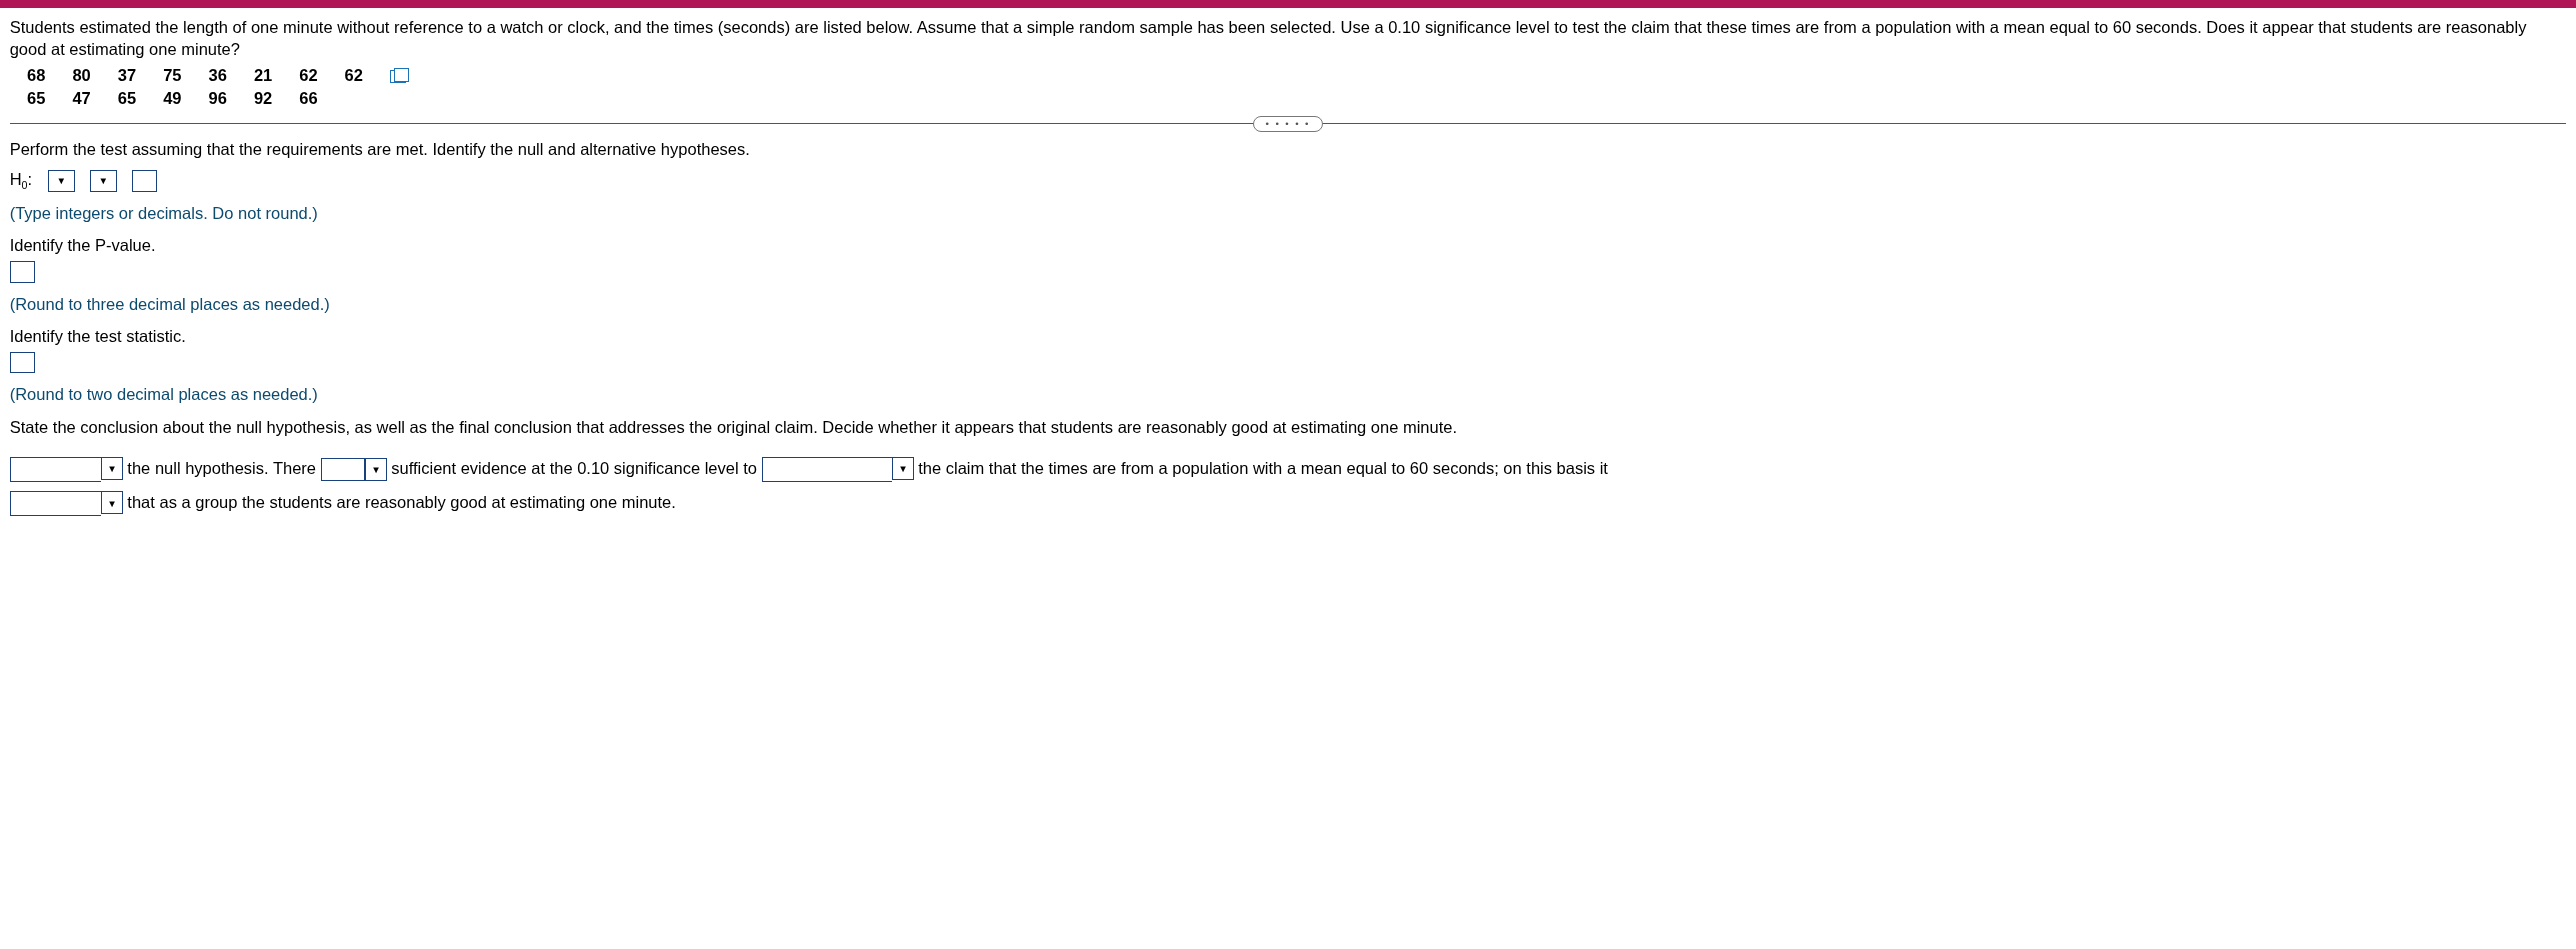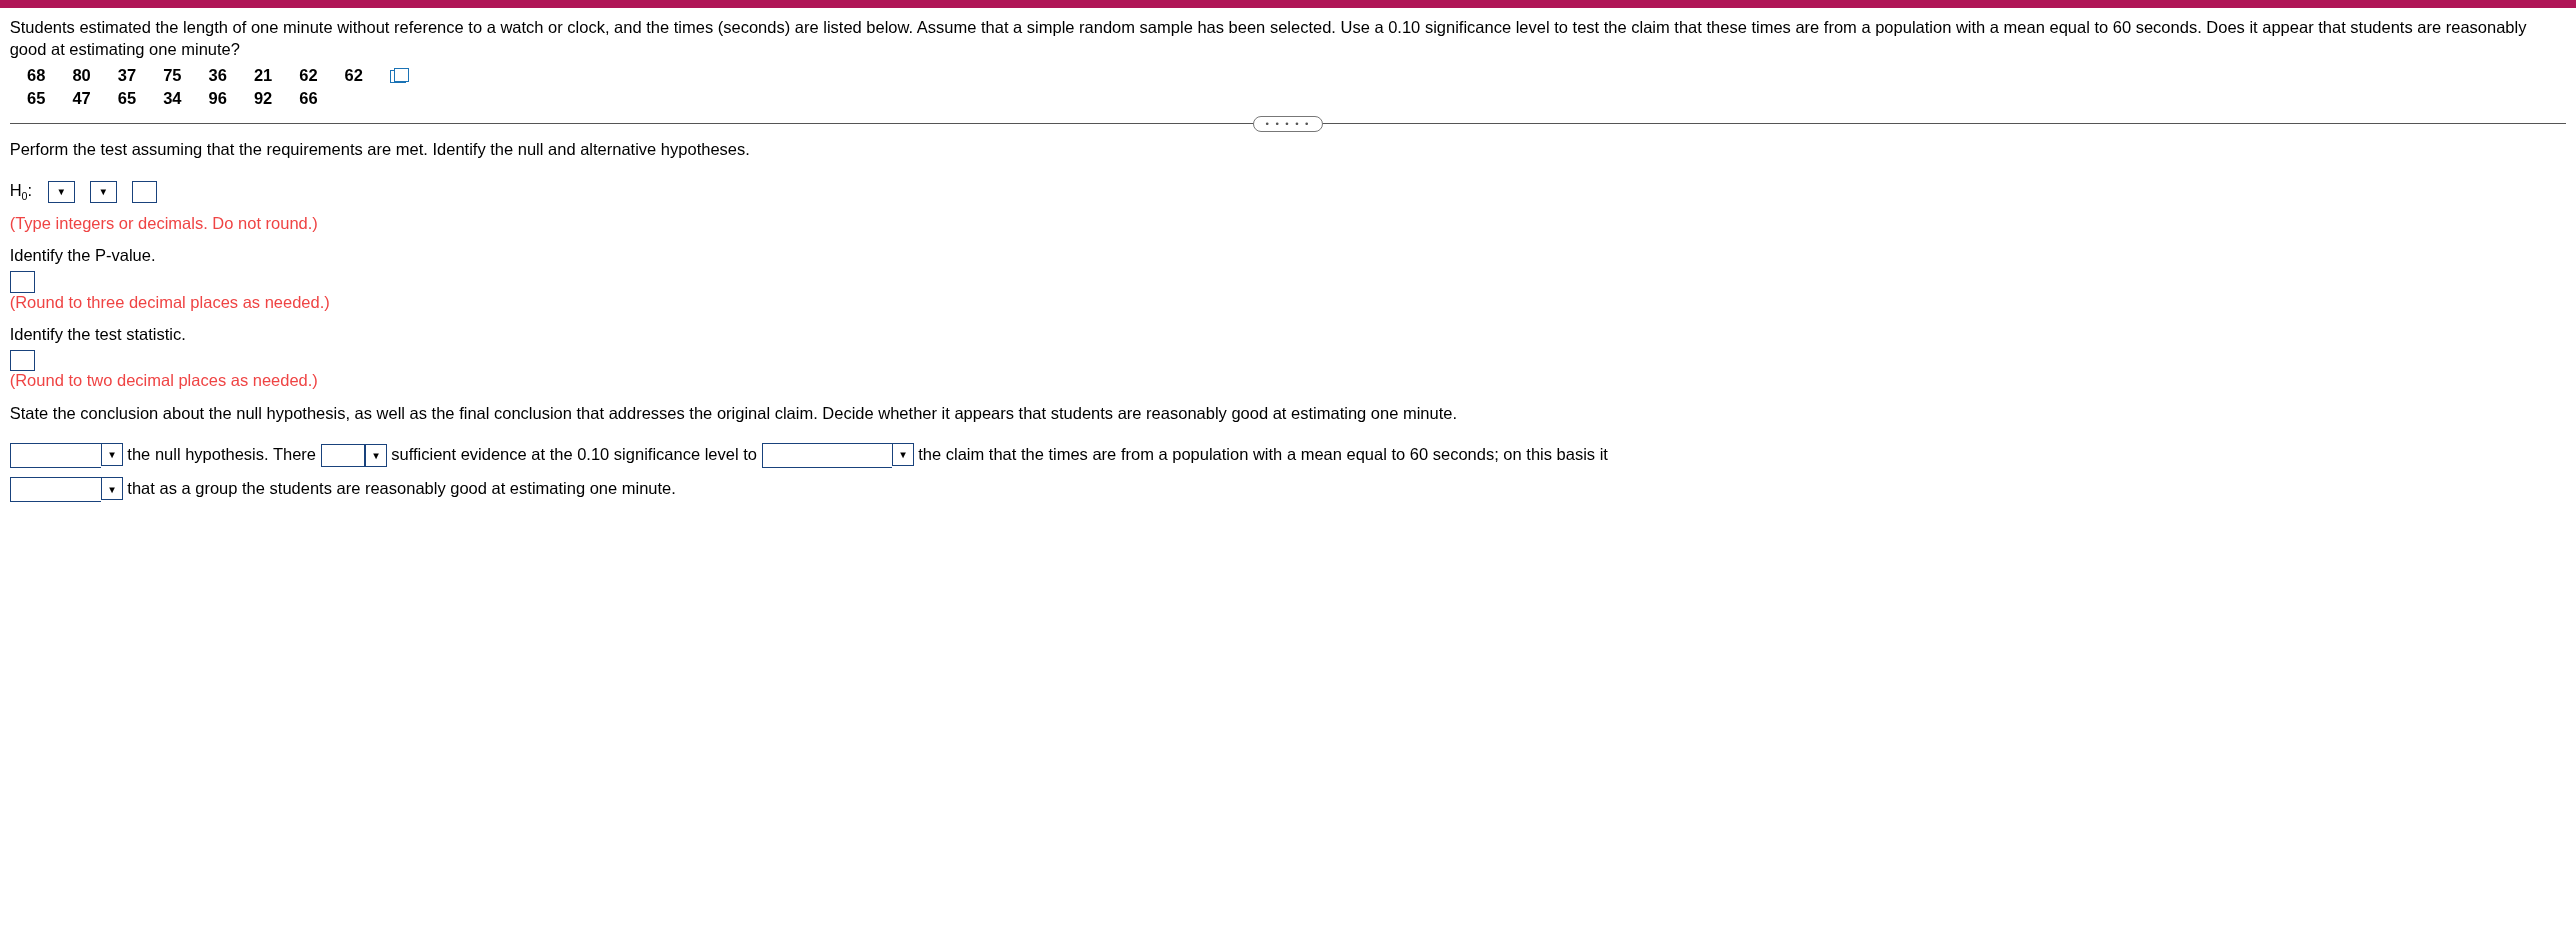--- a/index.html
+++ b/index.html
@@ -64,21 +64,21 @@
     padding: 0 11.6px;
     font-size: 9.7px;
     letter-spacing: 1.9px;
     color: #555;
     line-height: 13.6px;
   }
   .step {
     margin-bottom: 13.6px;
   }
   .hyp-row {
-    margin: 11px 0;
+    margin: 0 0;
     display: flex;
     align-items: center;
     gap: 15px;
   }
   .hyp-label {
     min-width: 23px;
   }
   .sub {
     vertical-align: sub;
     font-size: 10.7px;
@@ -142,22 +142,22 @@
     vertical-align: middle;
   }
   .sel-wide::after {
     content: "▼";
     font-size: 9.7px;
     color: #000;
     position: absolute;
     left: 0; right: 0; top: 5.8px;
   }
   .hint {
-    color: #ef4444;
-    margin-top: 0;
+    color: #0c4a6e;
+    margin-top: 12px;
   }
   .prompt {
     margin: 11.6px 0 5.8px 0;
   }
   .concl-line {
     line-height: 2.1;
   }
   .inline-combo {
     display: inline-flex;
     vertical-align: middle;
@@ -189,21 +189,21 @@
       <td>36</td>
       <td>21</td>
       <td>62</td>
       <td>62</td>
       <td><span class="copy-icon"></span></td>
     </tr>
     <tr>
       <td>65</td>
       <td>47</td>
       <td>65</td>
-      <td>34</td>
+      <td>49</td>
       <td>96</td>
       <td>92</td>
       <td>66</td>
       <td></td>
       <td></td>
     </tr>
   </tbody>
     </table>
 
   <div class="separator">

